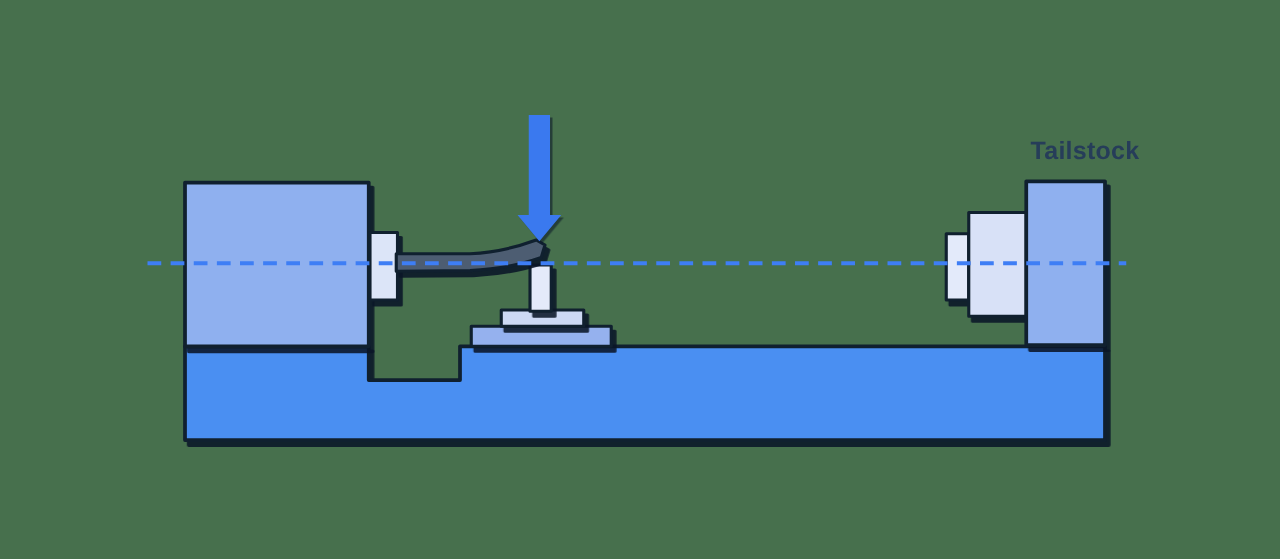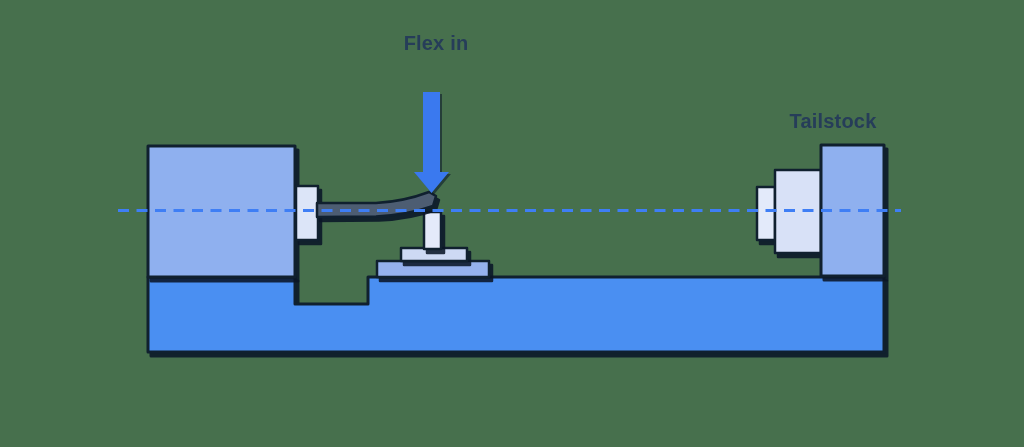--- a/index.html
+++ b/index.html
@@ -31,21 +31,21 @@
   .workpiece{fill:var(--c-workpiece);stroke-width:2.5;}
   .arrow{fill:var(--c-arrow);stroke:none;filter:drop-shadow(2.5px 2px 0 rgba(10,22,40,0.55));}
   .centerline{stroke:var(--c-centerline);stroke-width:3.2;stroke-dasharray:11 7.5;fill:none;}
 
   .label{
     position:absolute;text-align:center;
     font-size:20px;font-weight:bold;color:var(--c-label-text);
     line-height:22px;letter-spacing:0.2px;
   }
   .label-headstock{left:148px;top:110px;width:147px;}
-  .label-tailstock{left:763px;top:110px;width:140px;}
+  .label-tailstock{left:798px;top:110px;width:140px;}
   .annotation{left:336px;top:32px;width:200px;}
 </style>
 </head>
 <body>
 
 <div class="canvas">
 
   <svg class="diagram-svg" width="1024" height="447" viewBox="0 0 1024 447">
 
     <path class="shape bed" d="M148,277 H295 V304 H368 V277 H884 V352 H148 Z"></path>
@@ -66,16 +66,15 @@
 
     <path class="arrow" d="M423,92 H440 V172 H449 L431.5,193 L414,172 H423 Z"></path>
 
     <line class="centerline" x1="118" y1="210.5" x2="901" y2="210.5"></line>
   </svg>
 
 
   <div class="label label-tailstock">Tailstock</div>
 
   <div class="label annotation">
-    <div>Flex in</div>
   </div>
 
 </div>
 
 </body></html>

